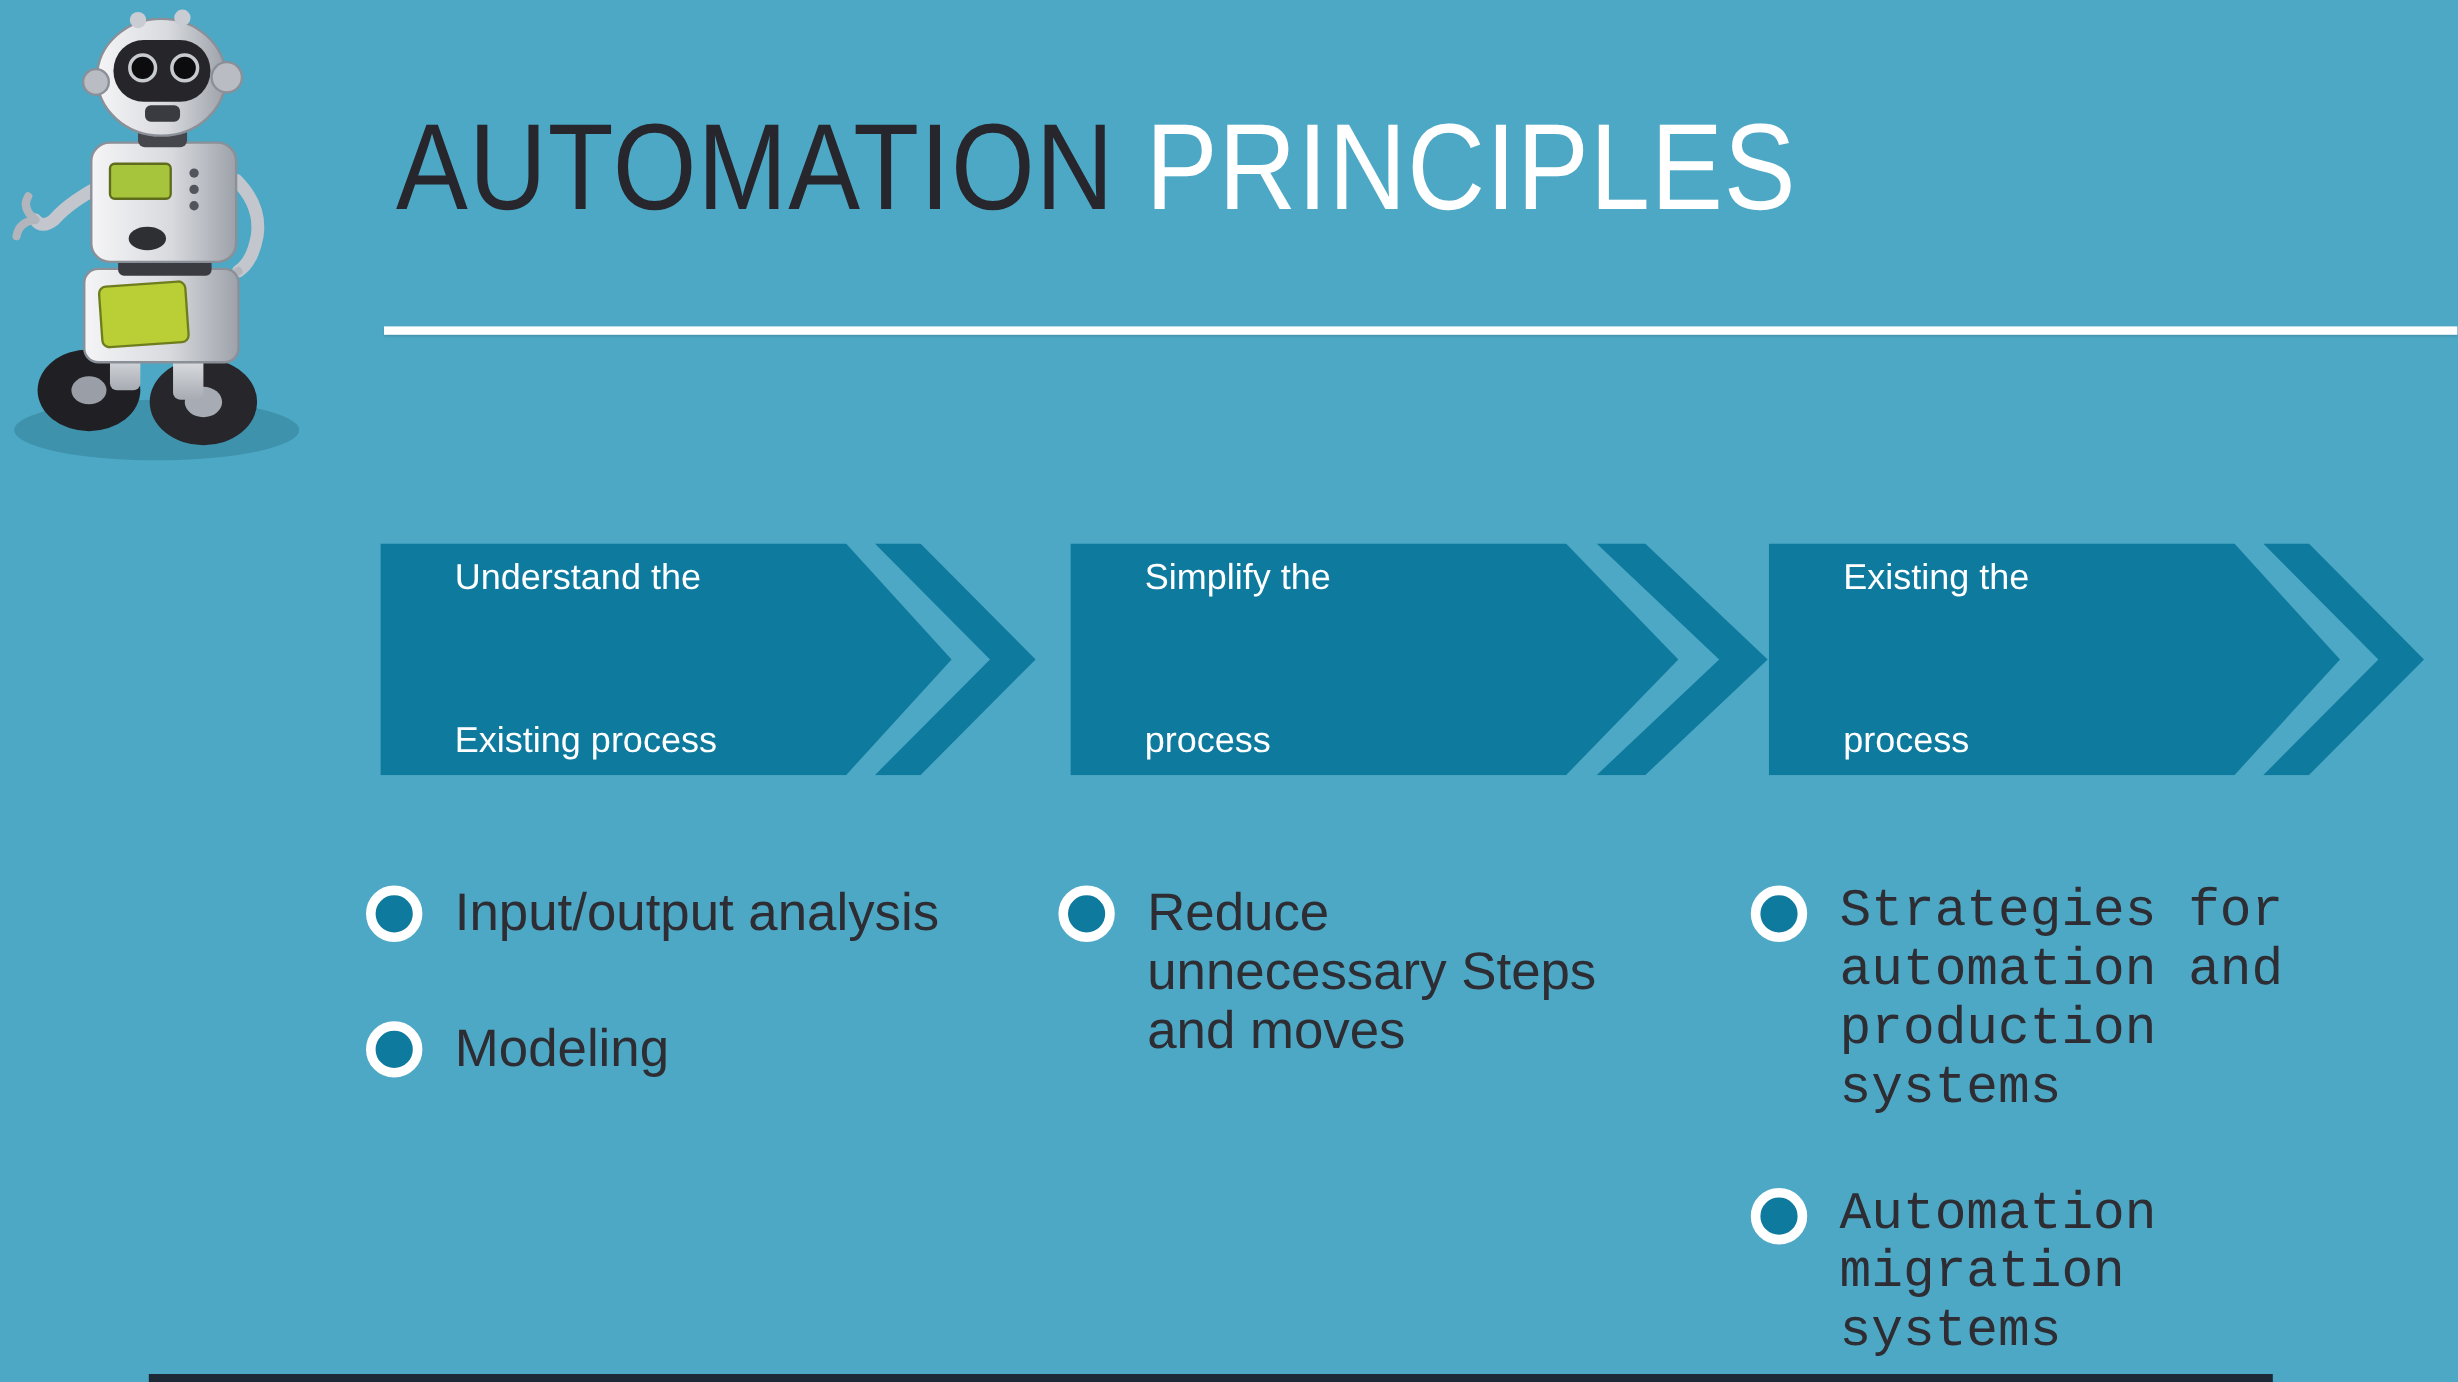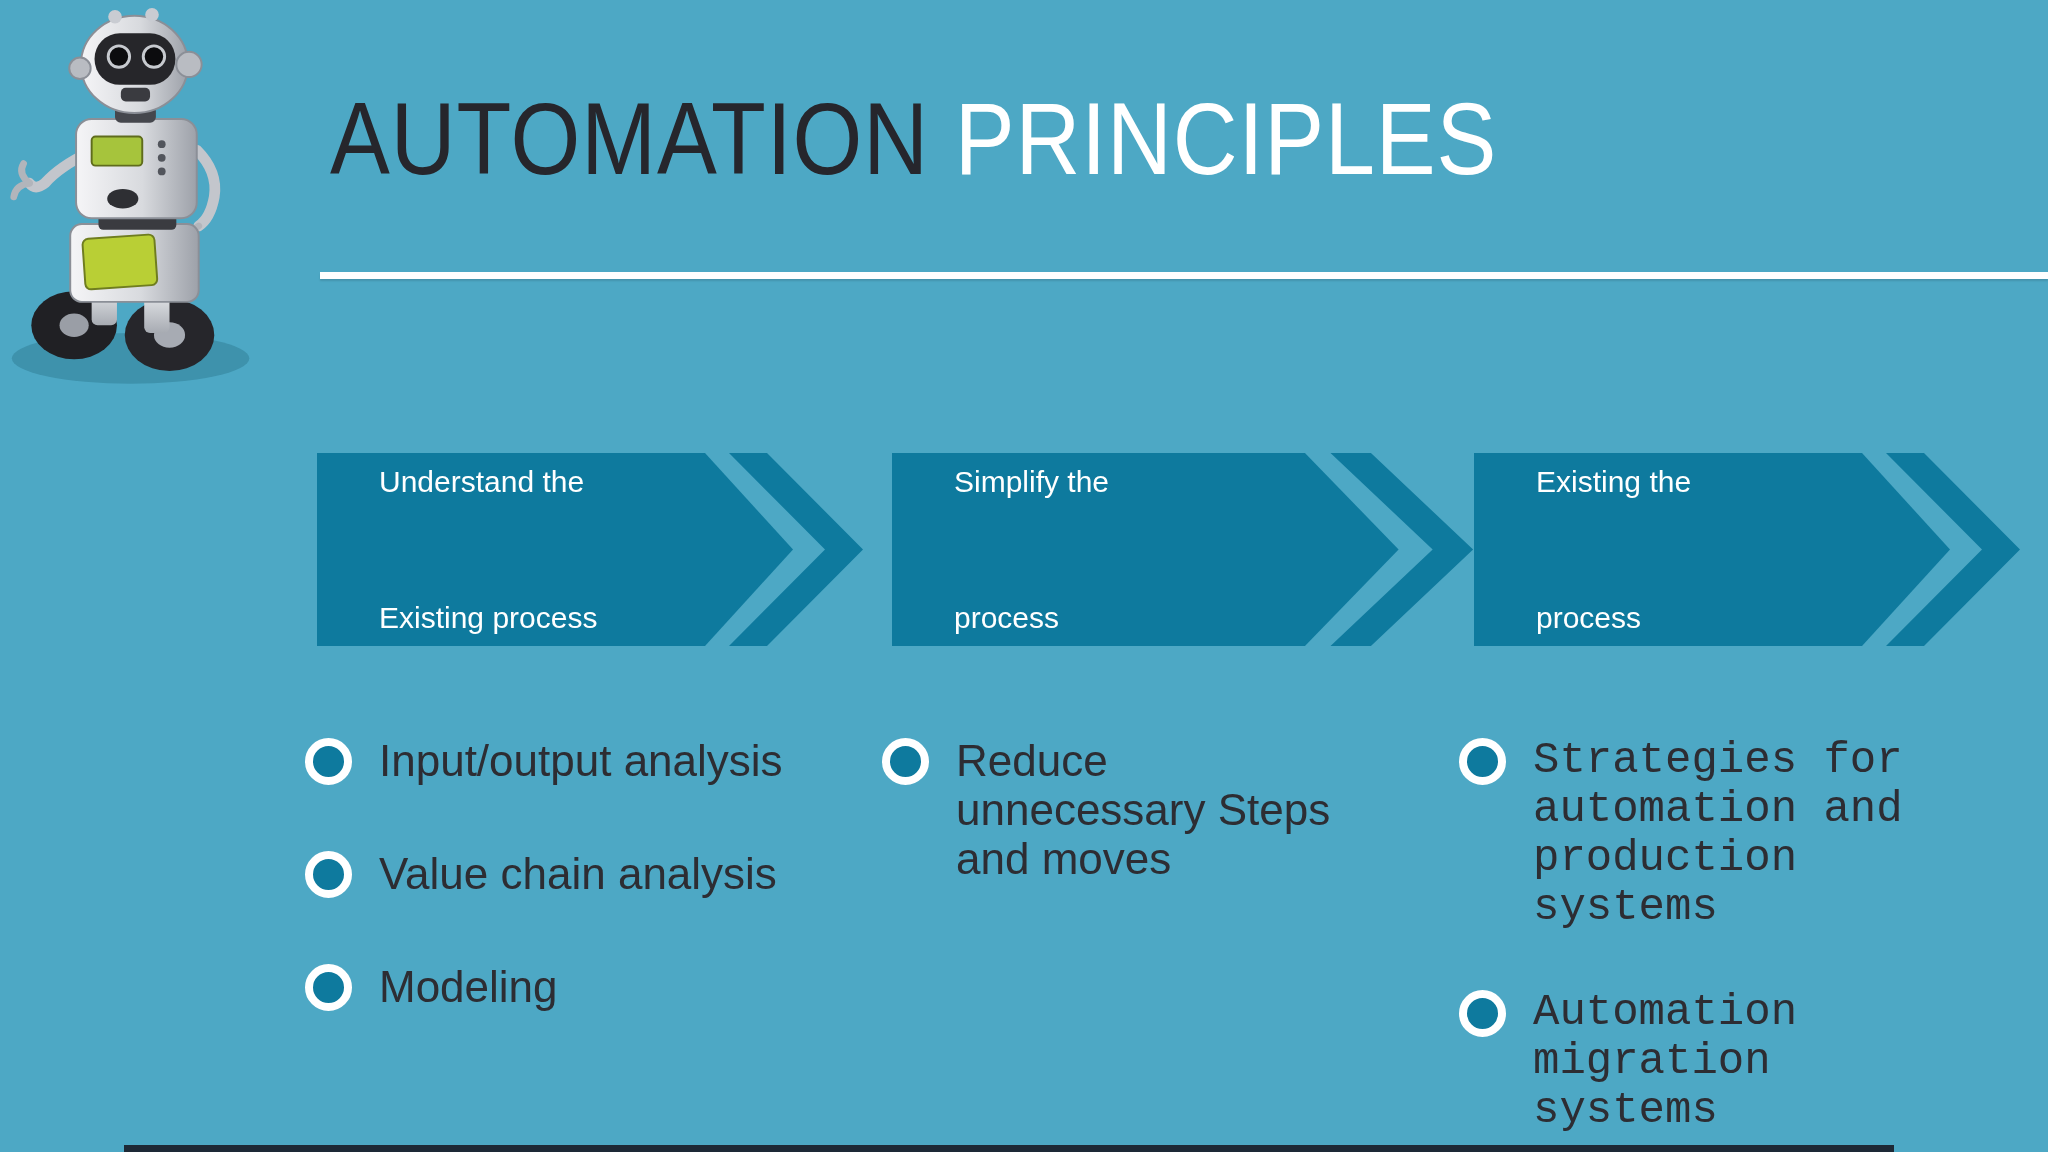--- a/index.html
+++ b/index.html
@@ -140,24 +140,20 @@
   </div>
 </div>
 
 <div class="bullet-list list-1">
   <div class="list-item">
     <div class="bullet-circle"></div>
     <div class="bullet-text">Input/output analysis</div>
   </div>
   <div class="list-item">
     <div class="bullet-circle"></div>
-    <div class="bullet-text">Value chain analysis</div>
-  </div>
-  <div class="list-item">
-    <div class="bullet-circle"></div>
     <div class="bullet-text">Modeling</div>
   </div>
 </div>
 
 <div class="bullet-list list-2">
   <div class="list-item">
     <div class="bullet-circle"></div>
     <div class="bullet-text">Reduce unnecessary Steps and moves</div>
   </div>
 </div>

